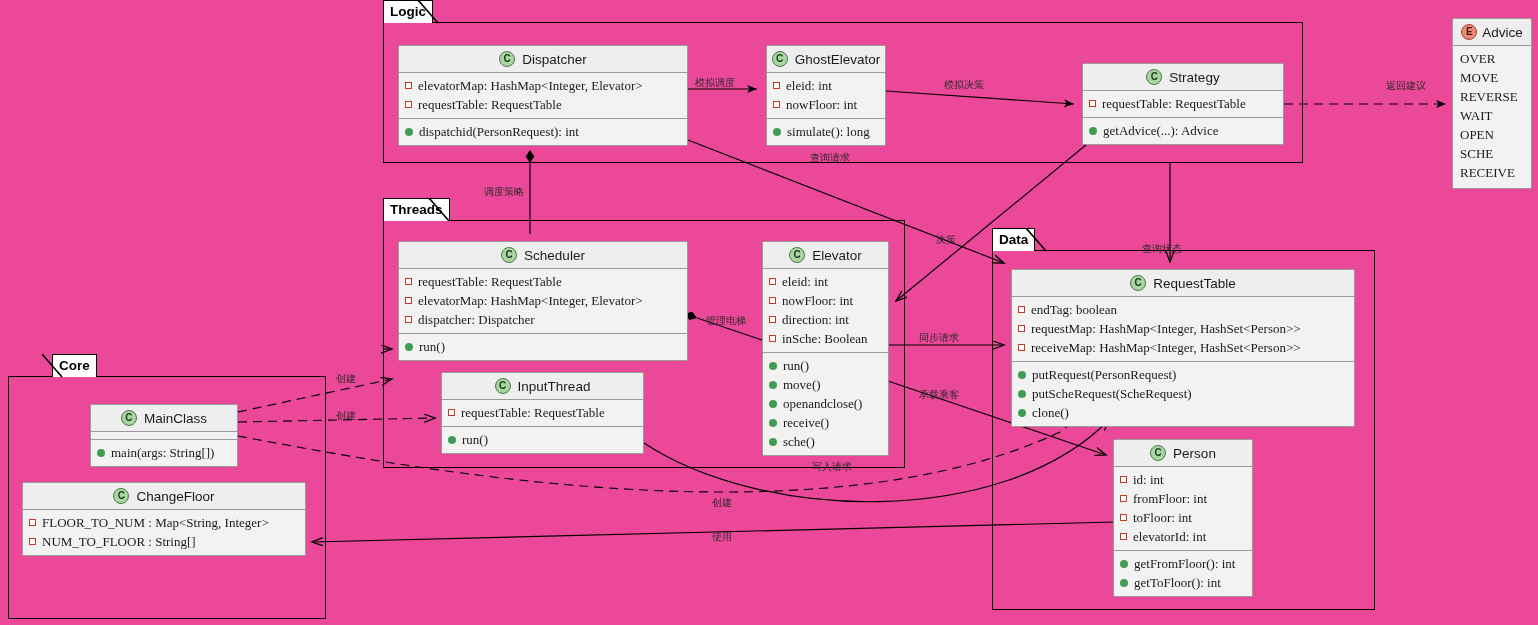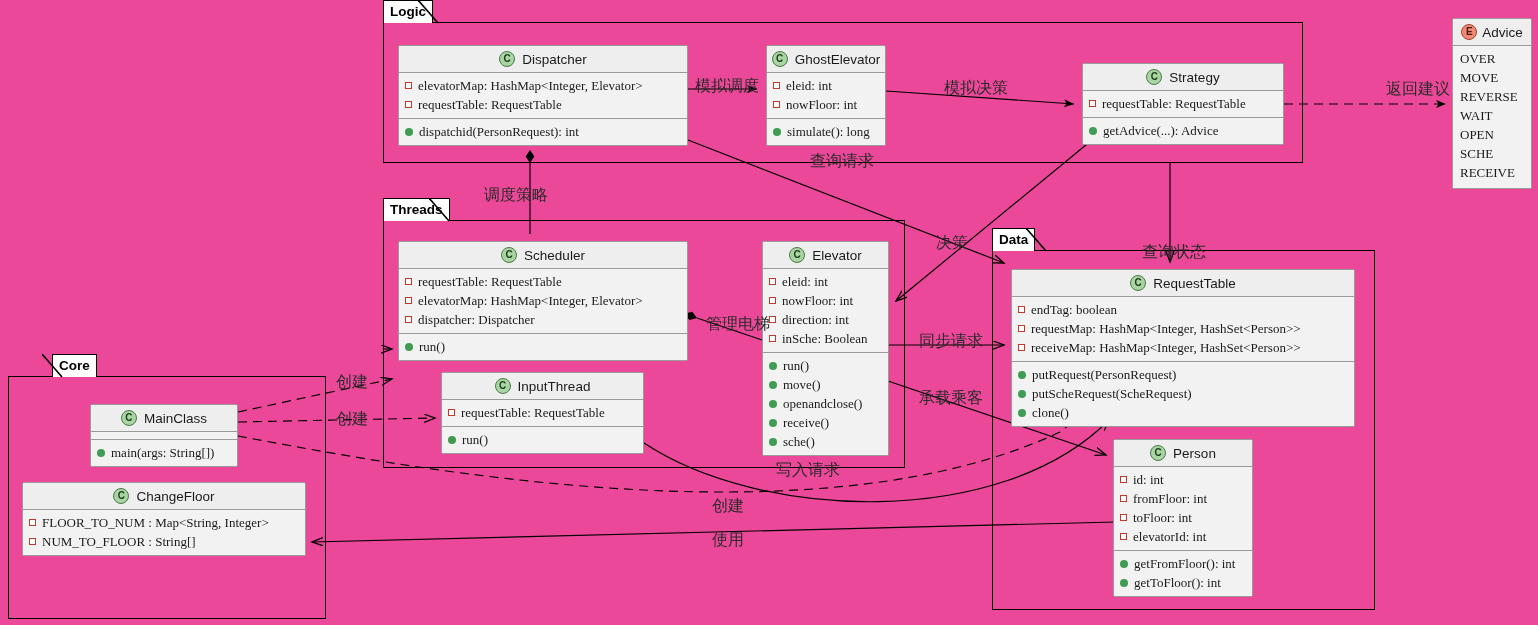--- a/index.html
+++ b/index.html
@@ -128,21 +128,21 @@
     width: 8px;
     height: 8px;
     border-radius: 50%;
     background: #3f9c52;
     flex: 0 0 auto;
   }
 
   
   .edge-label {
     position: absolute;
-    font-size: 16px;
+    font-size: 10px;
     color: #2b2b2b;
     white-space: nowrap;
     font-family: "DejaVu Sans", "Liberation Sans", sans-serif;
     line-height: 1;
   }
 </style>
 </head>
 <body>
 
 <div id="canvas">
@@ -522,17 +522,17 @@
   <div class="edge-label" style="left:1386px; top:81px;">返回建议</div>
   <div class="edge-label" style="left:810px;  top:153px;">查询请求</div>
   <div class="edge-label" style="left:484px;  top:187px;">调度策略</div>
   <div class="edge-label" style="left:1142px; top:200px;margin-top:44px;">查询状态</div>
   <div class="edge-label" style="left:936px;  top:235px;">决策</div>
   <div class="edge-label" style="left:706px;  top:316px;">管理电梯</div>
   <div class="edge-label" style="left:919px;  top:333px;">同步请求</div>
   <div class="edge-label" style="left:919px;  top:390px;">承载乘客</div>
   <div class="edge-label" style="left:336px;  top:374px;">创建</div>
   <div class="edge-label" style="left:336px;  top:411px;">创建</div>
-  <div class="edge-label" style="left:776px;  top:462px;">写入请求</div>
+  <div class="edge-label" style="left:812px;  top:462px;">写入请求</div>
   <div class="edge-label" style="left:712px;  top:498px;">创建</div>
   <div class="edge-label" style="left:712px;  top:532px;">使用</div>
 
 </div>
 
 </body></html>

